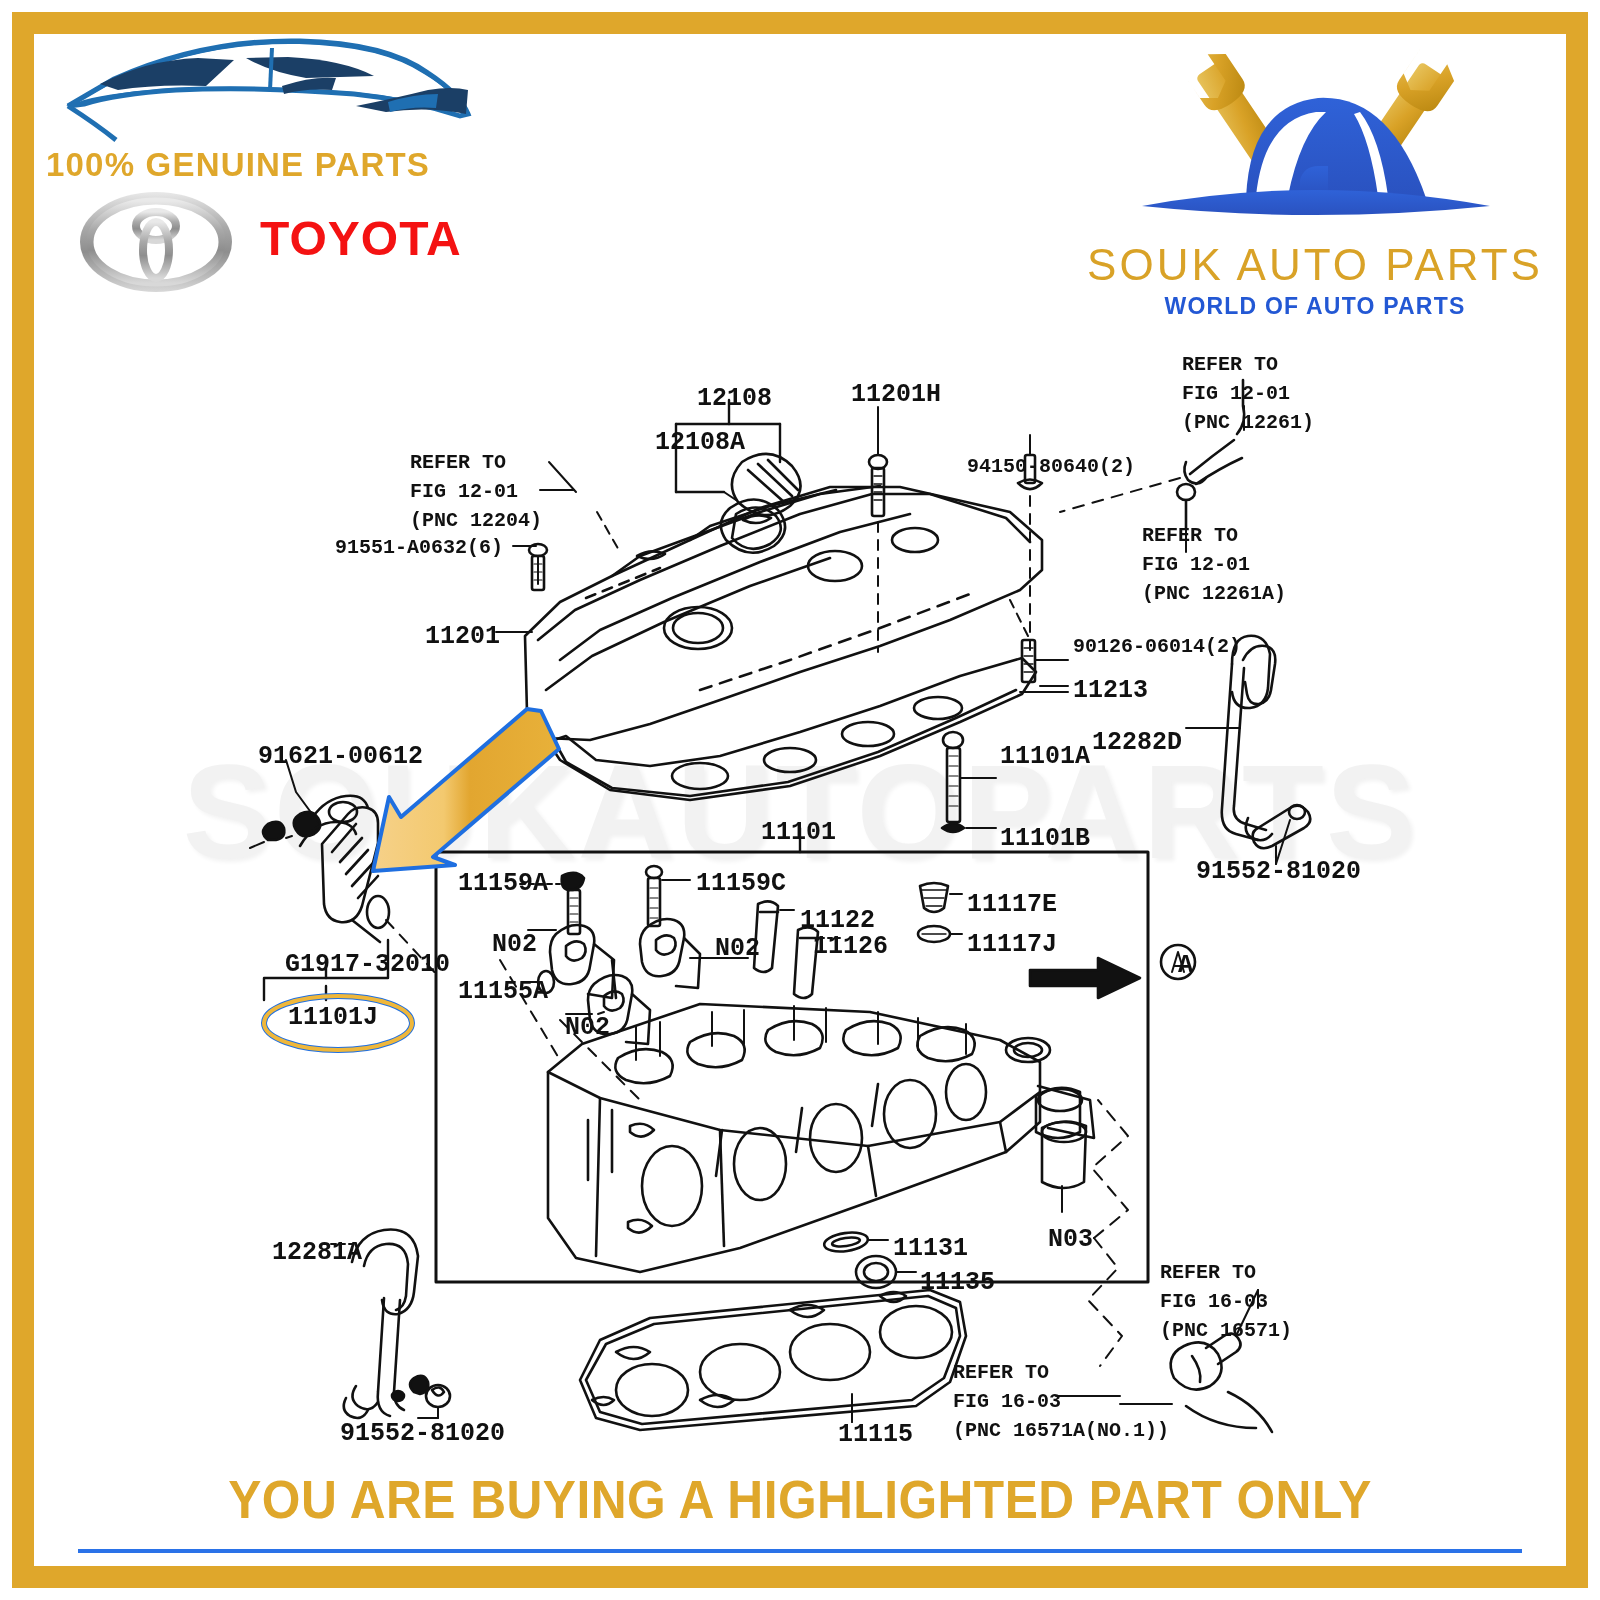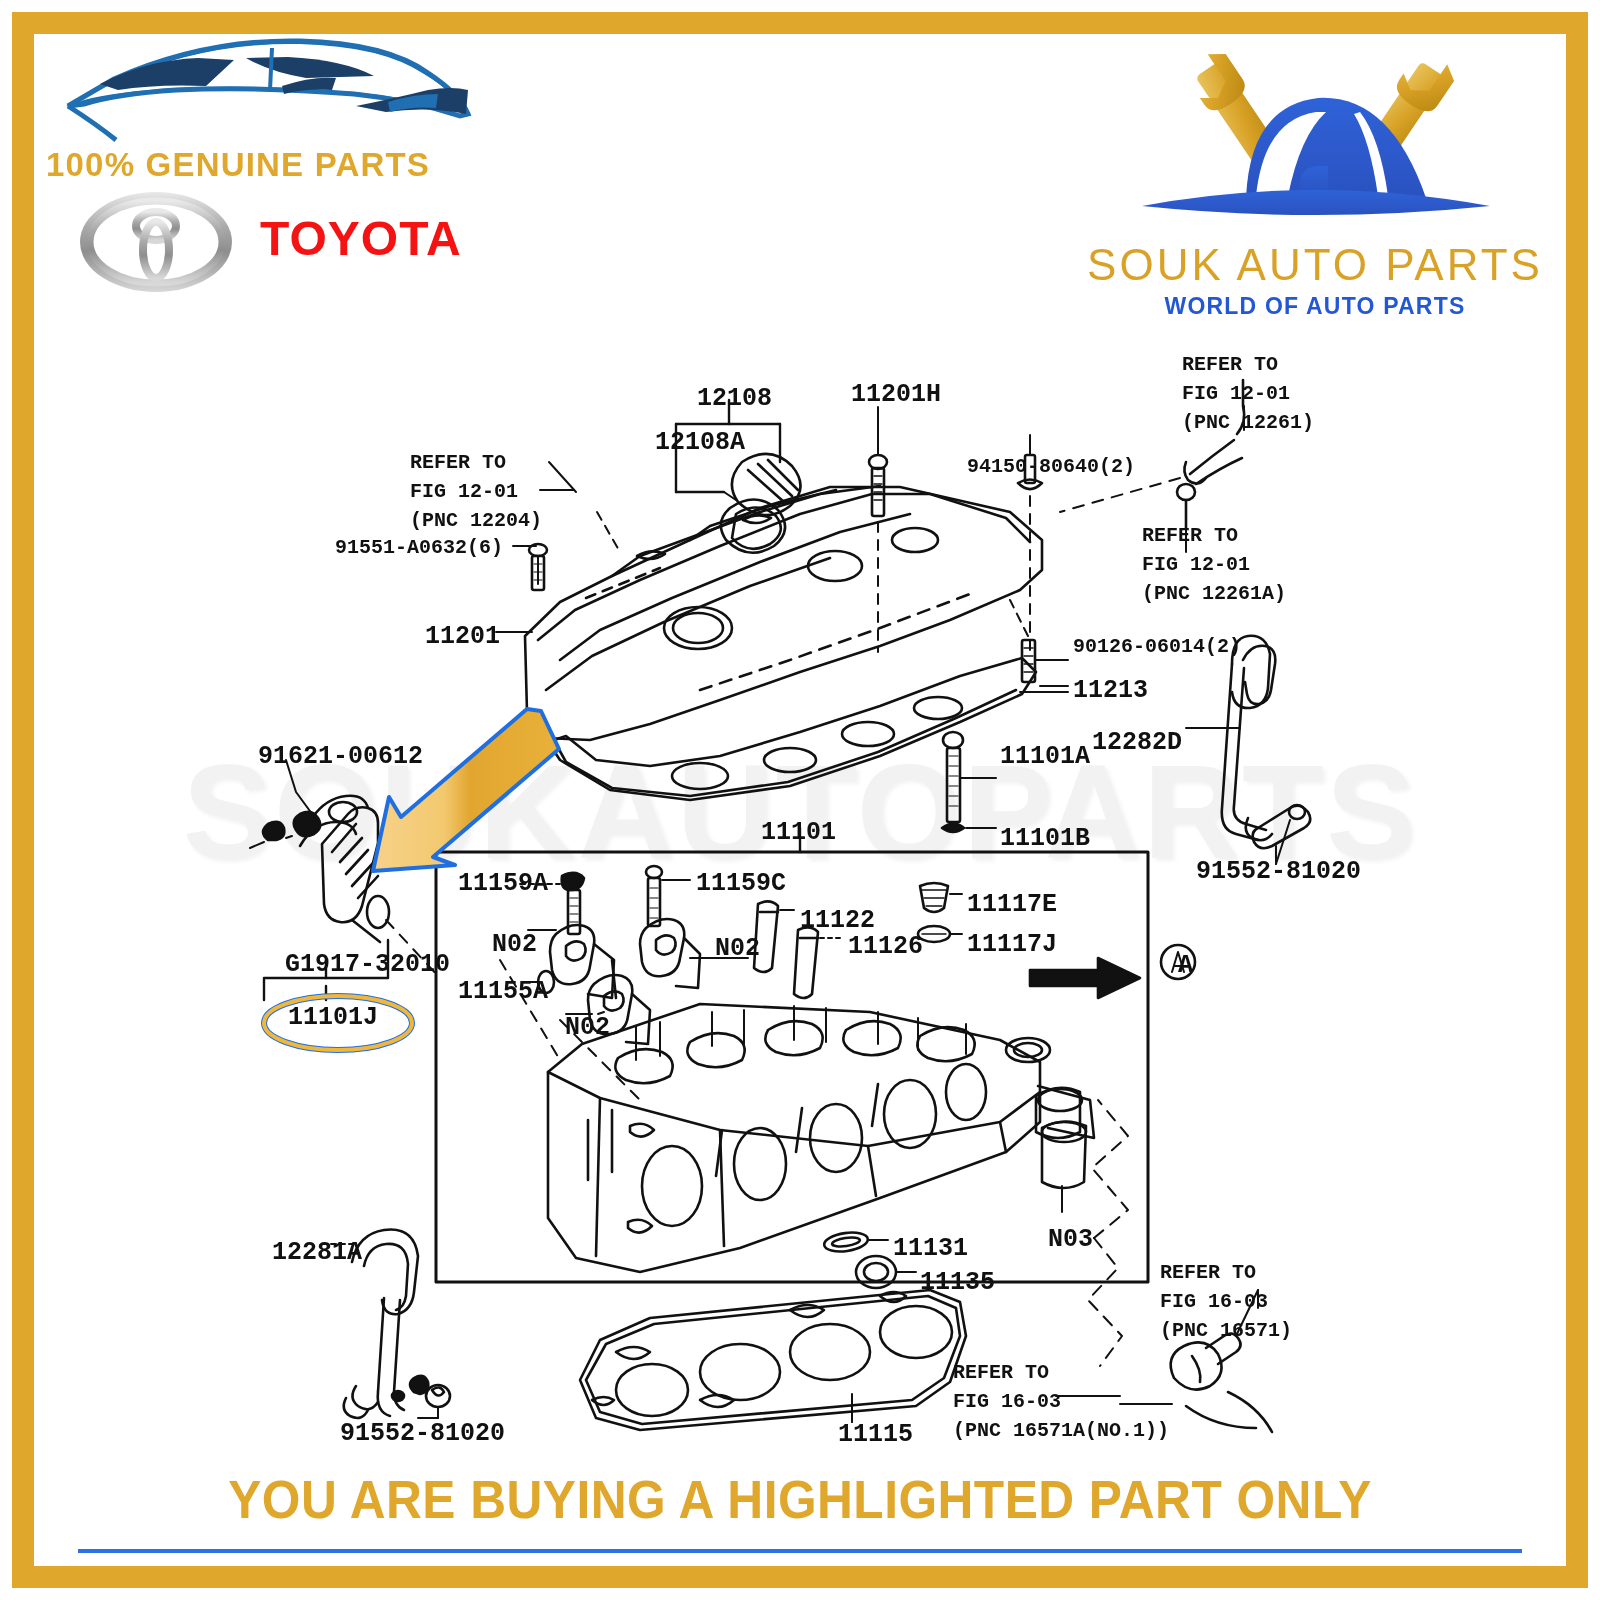--- a/index.html
+++ b/index.html
@@ -502,21 +502,21 @@
       <div class="lbl" style="left: 1092px; top: 728px;">12282D</div>
       <div class="lbl" style="left: 258px; top: 742px;">91621-00612</div>
       <div class="lbl" style="left: 1000px; top: 742px;">11101A</div>
       <div class="lbl" style="left: 1000px; top: 824px;">11101B</div>
       <div class="lbl" style="left: 1196px; top: 857px;">91552-81020</div>
       <div class="lbl" style="left: 761px; top: 818px;">11101</div>
       <div class="lbl" style="left: 458px; top: 869px;">11159A</div>
       <div class="lbl" style="left: 696px; top: 869px;">11159C</div>
       <div class="lbl" style="left: 800px; top: 906px;">11122</div>
       <div class="lbl" style="left: 967px; top: 890px;">11117E</div>
-      <div class="lbl" style="left: 848px; top: 932px;">11126</div>
+      <div class="lbl" style="left: 813px; top: 932px;">11126</div>
       <div class="lbl" style="left: 967px; top: 930px;">11117J</div>
       <div class="lbl" style="left: 492px; top: 930px;">N02</div>
       <div class="lbl" style="left: 715px; top: 934px;">N02</div>
       <div class="lbl" style="left: 458px; top: 977px;">11155A</div>
       <div class="lbl" style="left: 565px; top: 1013px;">N02</div>
       <div class="lbl" style="left: 285px; top: 950px;">G1917-32010</div>
       <div class="lbl" style="left: 288px; top: 1003px;">11101J</div>
       <div class="lbl" style="left: 1178px; top: 951px;">A</div>
       <div class="lbl" style="left: 1048px; top: 1225px;">N03</div>
       <div class="lbl" style="left: 893px; top: 1234px;">11131</div>

